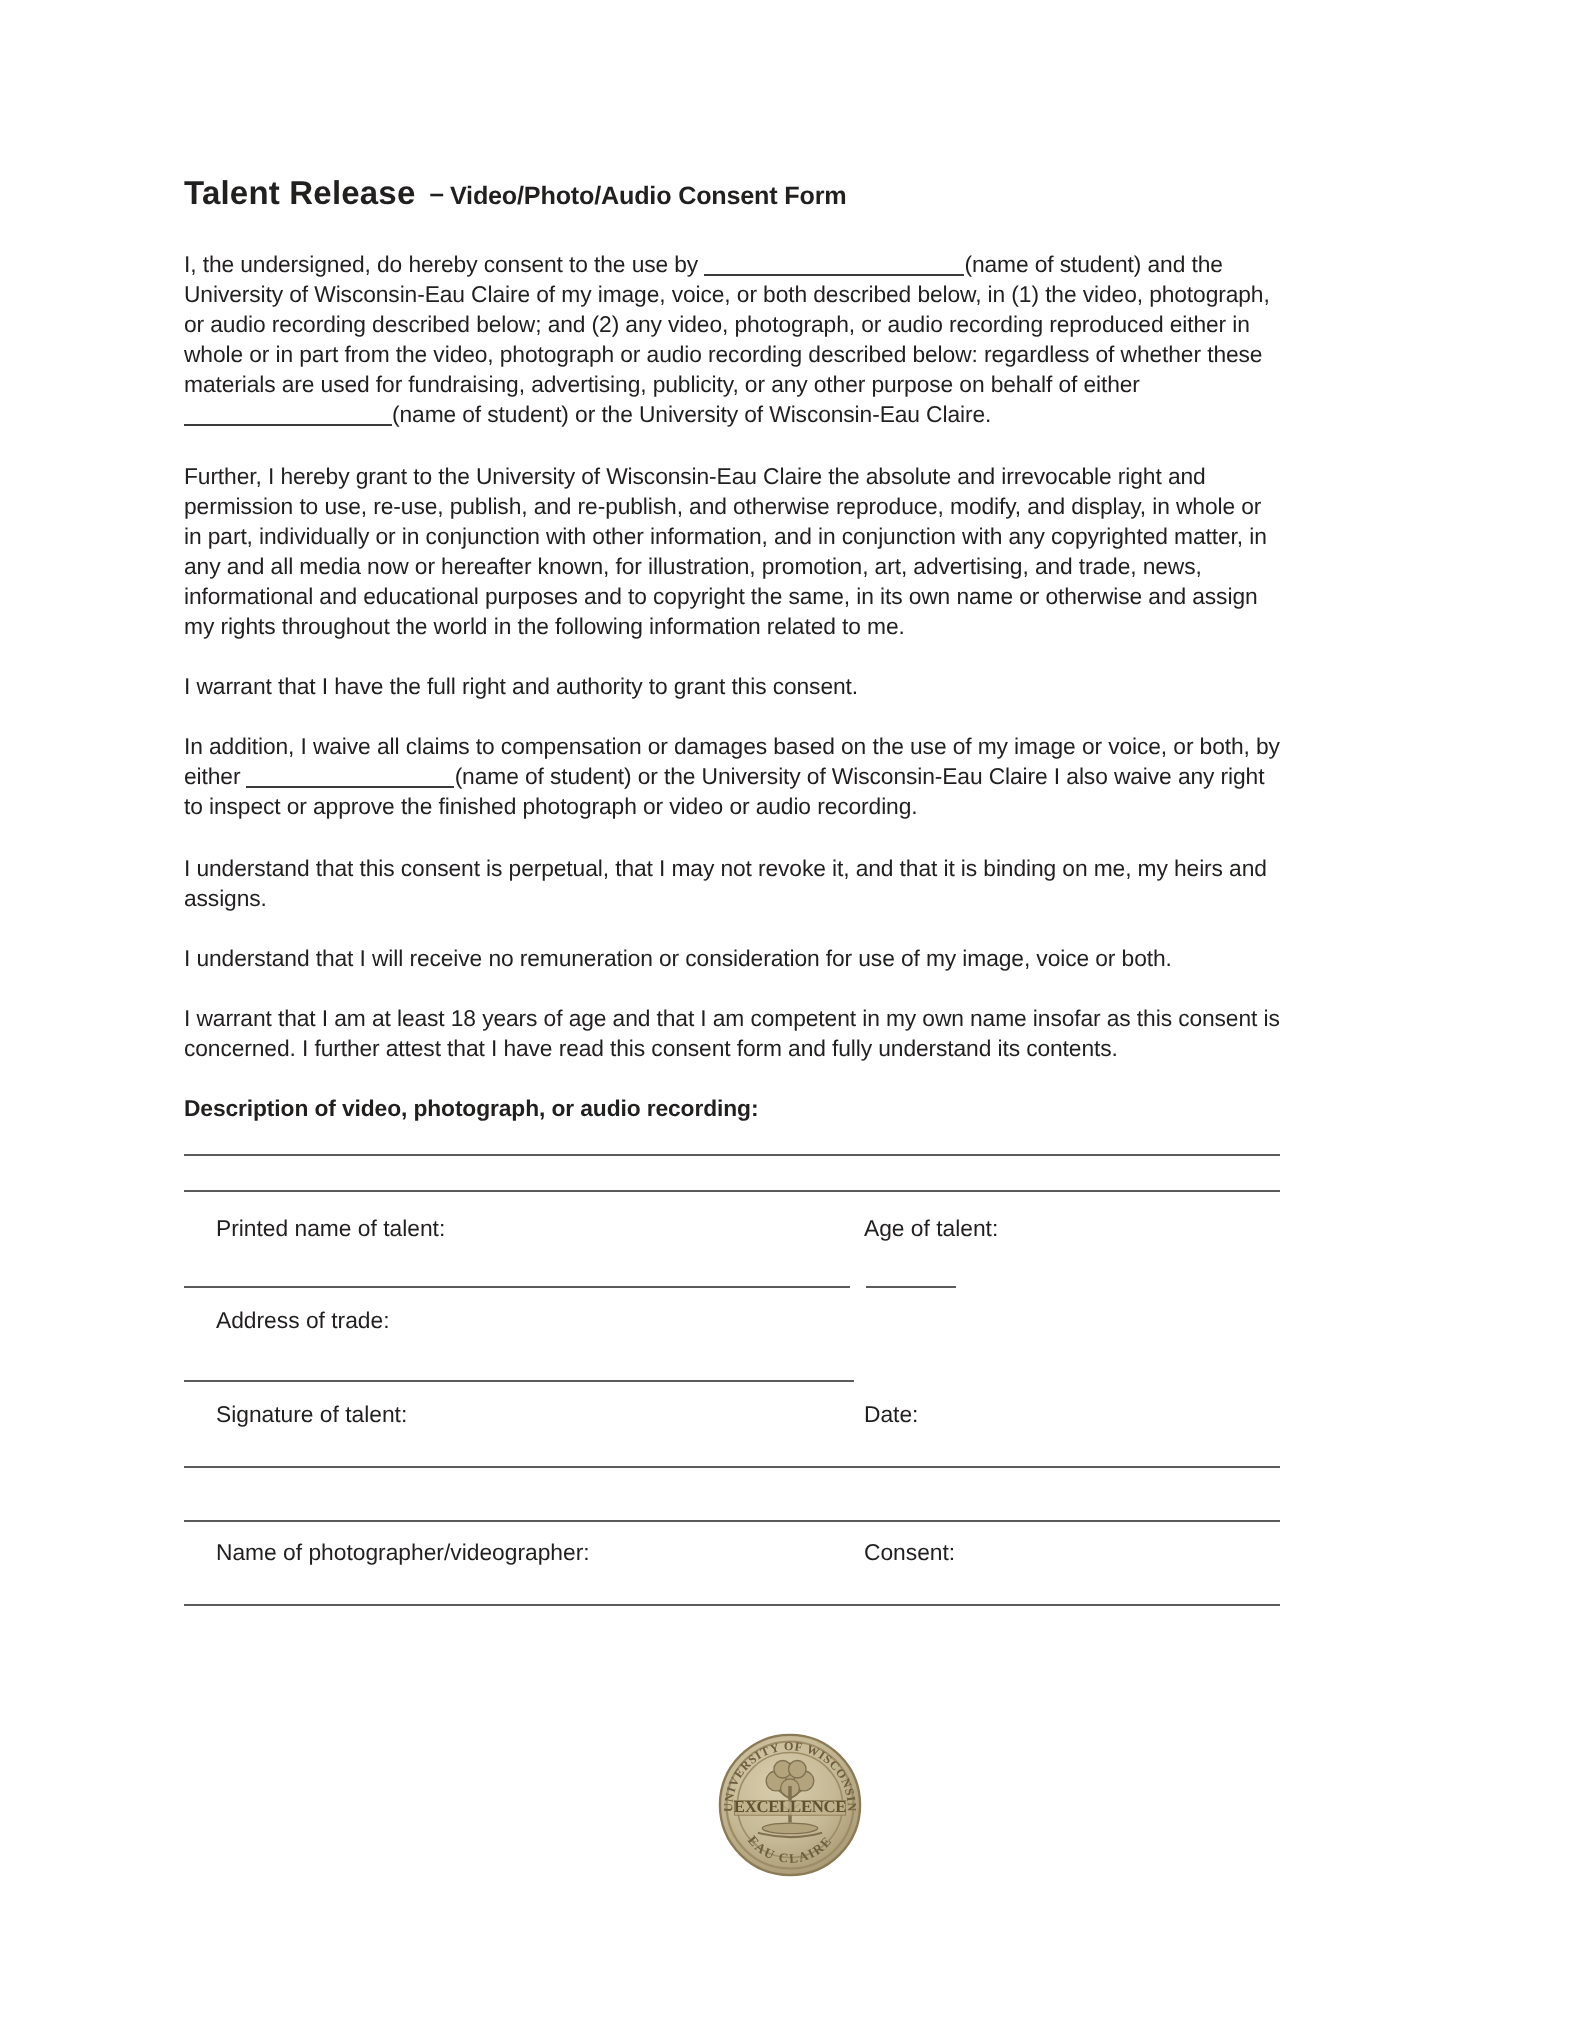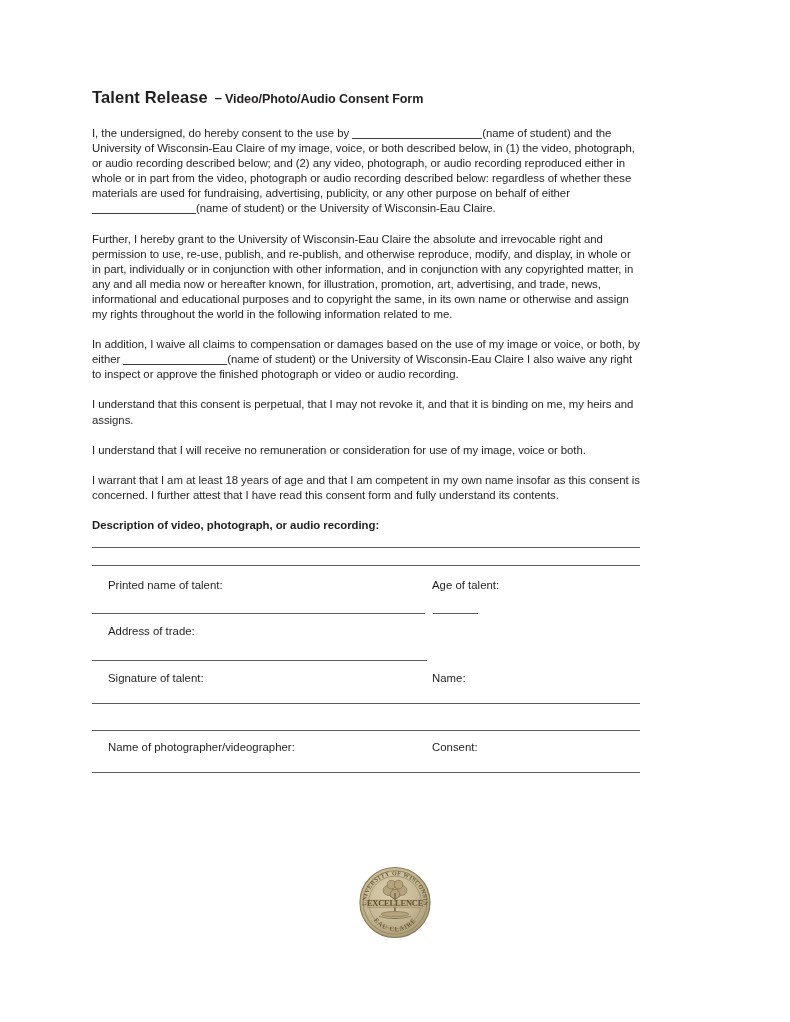--- a/index.html
+++ b/index.html
@@ -133,20 +133,21 @@
     <div class="title-row">
       <span class="title-main">Talent Release</span>
       <span class="title-dash">–</span>
       <span class="title-sub">Video/Photo/Audio Consent Form</span>
     </div>
 
     <p class="para"><span>I, the undersigned, do hereby consent to the use by </span><span class="blank blank-a"></span><span class="ital">(name of student)</span><span> and the University of Wisconsin-Eau Claire of my image, voice, or both described below, in (1) the video, photograph, or audio recording described below; and (2) any video, photograph, or audio recording reproduced either in whole or in part from the video, photograph or audio recording described below: regardless of whether these materials are used for fundraising, advertising, publicity, or any other purpose on behalf of either </span><span class="blank blank-b"></span><span class="ital">(name of student)</span><span> or the University of Wisconsin-Eau Claire.</span></p>
 
     <p class="para">Further, I hereby grant to the University of Wisconsin-Eau Claire the absolute and irrevocable right and permission to use, re-use, publish, and re-publish, and otherwise reproduce, modify, and display, in whole or in part, individually or in conjunction with other information, and in conjunction with any copyrighted matter, in any and all media now or hereafter known, for illustration, promotion, art, advertising, and trade, news, informational and educational purposes and to copyright the same, in its own name or otherwise and assign my rights throughout the world in the following information related to me.</p>
 
+    <p class="para">I warrant that I have the full right and authority to grant this consent.</p>
 
     <p class="para"><span>In addition, I waive all claims to compensation or damages based on the use of my image or voice, or both, by either </span><span class="blank blank-c"></span><span class="ital">(name of student)</span><span> or the University of Wisconsin-Eau Claire I also waive any right to inspect or approve the finished photograph or video or audio recording.</span></p>
 
     <p class="para">I understand that this consent is perpetual, that I may not revoke it, and that it is binding on me, my heirs and assigns.</p>
 
     <p class="para">I understand that I will receive no remuneration or consideration for use of my image, voice or both.</p>
 
     <p class="para">I warrant that I am at least 18 years of age and that I am competent in my own name insofar as this consent is concerned. I further attest that I have read this consent form and fully understand its contents.</p>
 
     <p class="para" style="margin-bottom:0;font-weight:bold;">Description of video, photograph, or audio recording:</p>
@@ -177,21 +178,21 @@
       <span>Address of trade:</span>
     </div>
 
     <div class="sp-21"></div>
     <div class="rule rule-mid2"></div>
 
     <div class="sp-10"></div>
 
     <div class="field-row">
       <span>Signature of talent:</span>
-      <span class="field-right">Name:</span>
+      <span class="field-right">Date:</span>
     </div>
 
     <div class="sp-17"></div>
     <div class="rule rule-full"></div>
 
     <div class="sp-9"></div>
 
 
     <div class="sp-17"></div>
     <div class="rule rule-full"></div>

